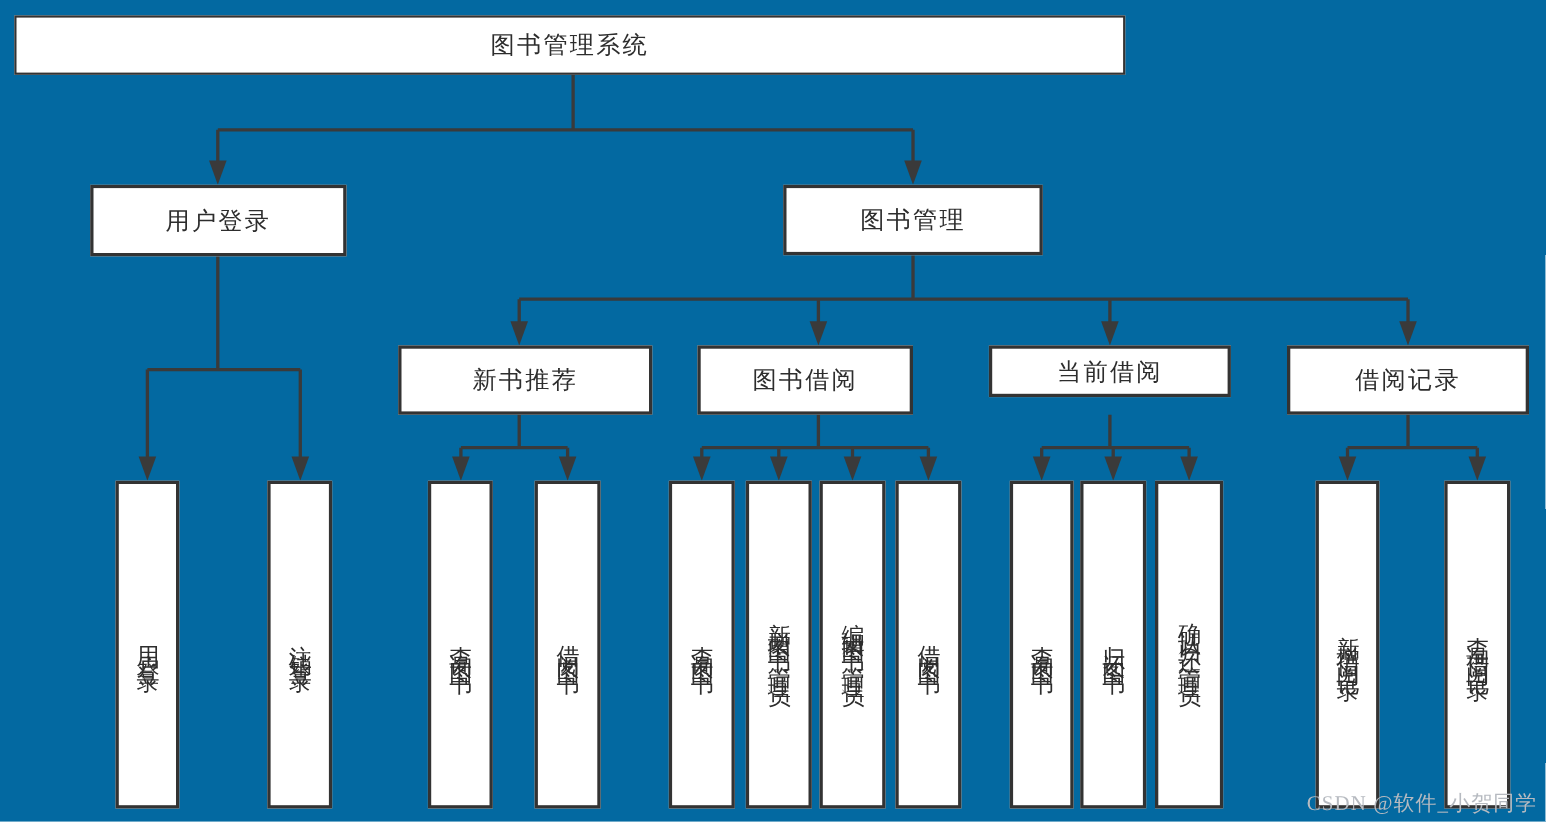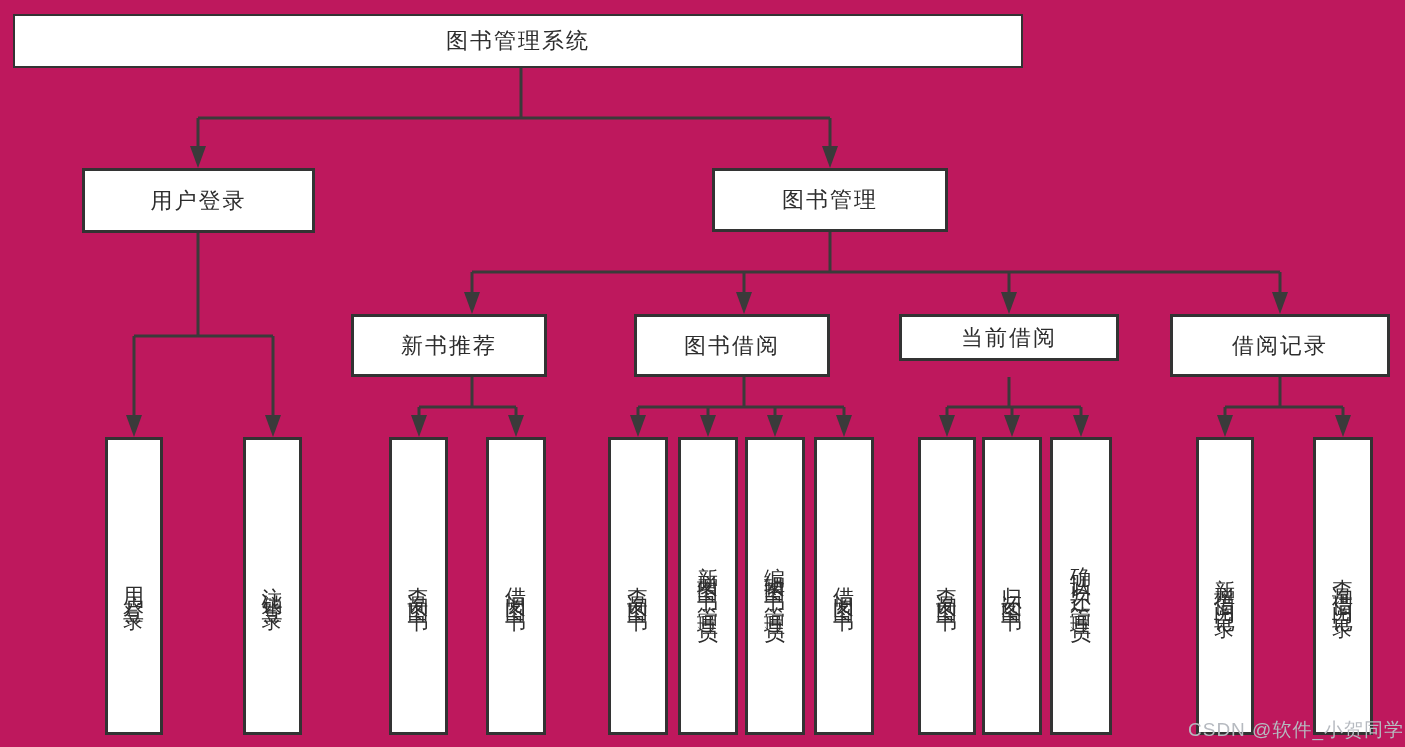--- a/index.html
+++ b/index.html
@@ -1,19 +1,19 @@
 <!DOCTYPE html>
 <html><head>
 <meta charset="utf-8">
 <style>
   html,body{margin:0;padding:0;background:#ffffff;}
   *{box-sizing:border-box;}
   #canvas{
-    position:relative;width:1405px;height:747px;background:#be185d;overflow:hidden;
-    font-family:Liberation Sans, sans-serif;color:#2d2d2d;
+    position:relative;width:1405px;height:747px;background:#0369a1;overflow:hidden;
+    font-family:Liberation Serif, serif;color:#2d2d2d;
   }
   #connectors{position:absolute;left:0;top:0;width:1405px;height:747px;}
   .box{
     position:absolute;background:#ffffff;border:3px solid #333333;
     display:flex;align-items:center;justify-content:center;
   }
   .h-box{font-size:22px;letter-spacing:2px;white-space:nowrap;}
   .root-box{border-width:2px;}
   .v-box span{
     writing-mode:vertical-rl;text-orientation:mixed;
@@ -66,21 +66,21 @@
     <span>图书管理系统</span>
   </div>
 
   <div class="box h-box" style="left:82px;top:168px;width:233px;height:65px;">
     <span>用户登录</span>
   </div>
   <div class="box h-box" style="left:712px;top:168px;width:236px;height:64px;justify-content:center;">
     <span>图书管理</span>
   </div>
 
-  <div class="box h-box" style="left:351px;top:314px;width:196px;height:63px;">
+  <div class="box h-box" style="left:362px;top:314px;width:231px;height:63px;">
     <span>新书推荐</span>
   </div>
   <div class="box h-box" style="left:634px;top:314px;width:196px;height:63px;">
     <span>图书借阅</span>
   </div>
   <div class="box h-box" style="left:899px;top:314px;width:220px;height:47px;">
     <span>当前借阅</span>
   </div>
   <div class="box h-box" style="left:1170px;top:314px;width:220px;height:63px;">
     <span>借阅记录</span>

